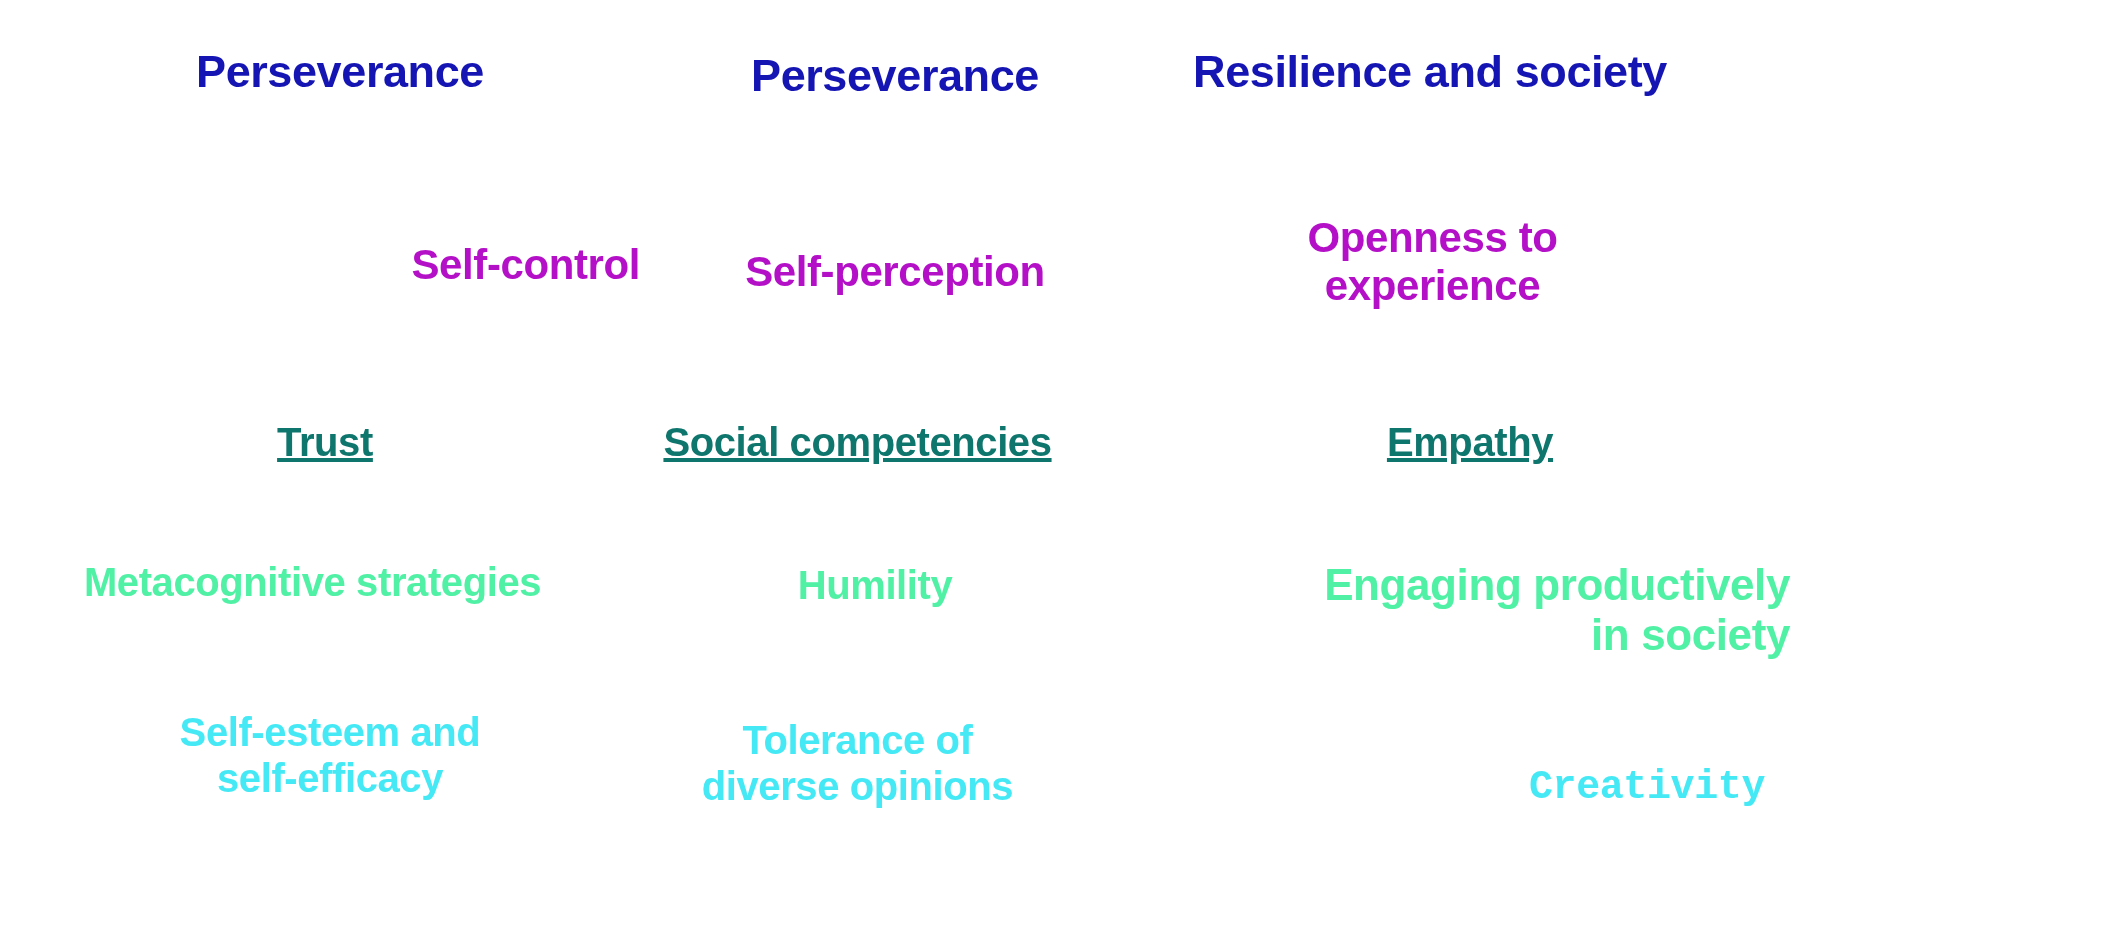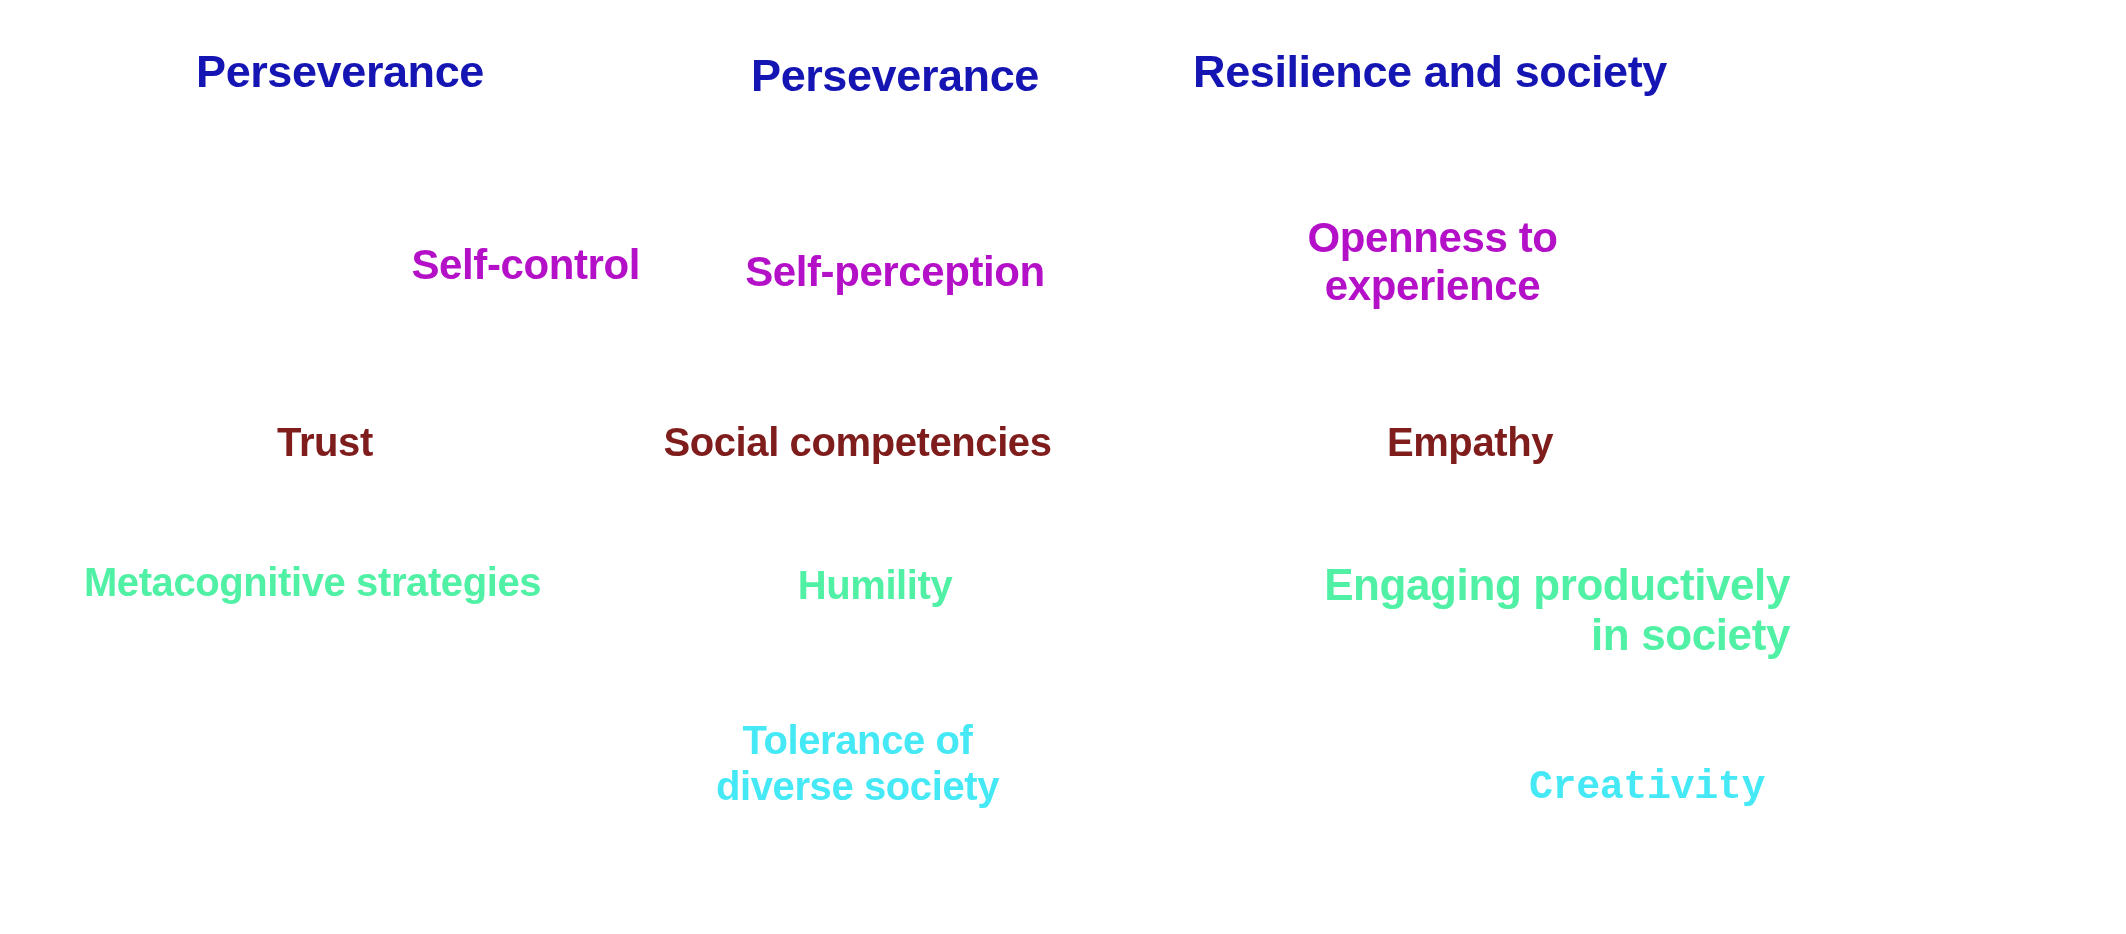--- a/index.html
+++ b/index.html
@@ -20,21 +20,21 @@
     position: absolute;
     font-weight: bold;
     line-height: 1.14;
     letter-spacing: -0.4px;
     white-space: pre-line;
     -webkit-font-smoothing: antialiased;
   }
   
   .row-header   { color: #1515B4; }
   .row-purple   { color: #B410C8; }
-  .row-coral    { color: #7f1d1d; }
+  .row-coral    { color: #0f766e; text-decoration: underline; }
   .row-mint     { color: #50F0A5; }
   .row-cyan     { color: #45E9F5; }
 
   
   .c-hdr1 { left:   40px; top:  46px; width: 600px; font-size: 45px; text-align: center; }
   .c-hdr2 { left:  595px; top:  50px; width: 600px; font-size: 45px; text-align: center; }
   .c-hdr3 { left: 1115px; top:  46px; width: 630px; font-size: 45px; text-align: center; }
 
   .c-r1c1 { left:   40px; top: 241px; width: 600px; font-size: 42px; text-align: right; }
   .c-r1c2 { left:  595px; top: 248px; width: 600px; font-size: 42px; text-align: center; }
@@ -77,19 +77,21 @@
 
   <div class="cell row-coral c-r2c2">Social competencies</div>
 
   <div class="cell row-mint c-r3c1">Metacognitive strategies</div>
 
   <div class="cell row-mint c-r3c2">Humility</div>
 
   <div class="cell row-mint c-r3c3">Engaging productively
 in society</div>
 
+  <div class="cell row-cyan c-r4c1">Self-esteem and
+self-efficacy</div>
 
   <div class="cell row-cyan c-r4c2">Tolerance of
-diverse society</div>
+diverse opinions</div>
 
   <div class="cell row-cyan c-r4c3">Creativity</div>
 
 </div>
 
 </body></html>

